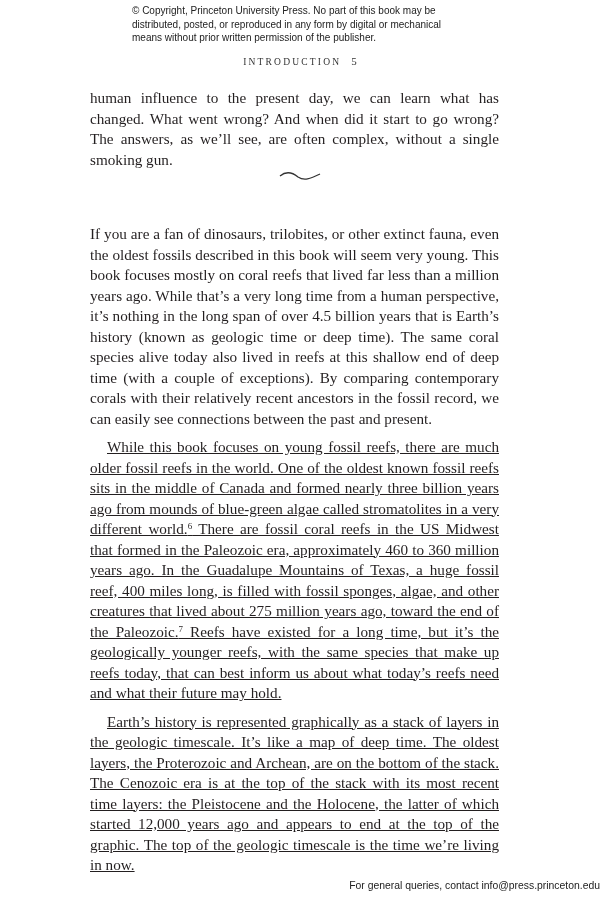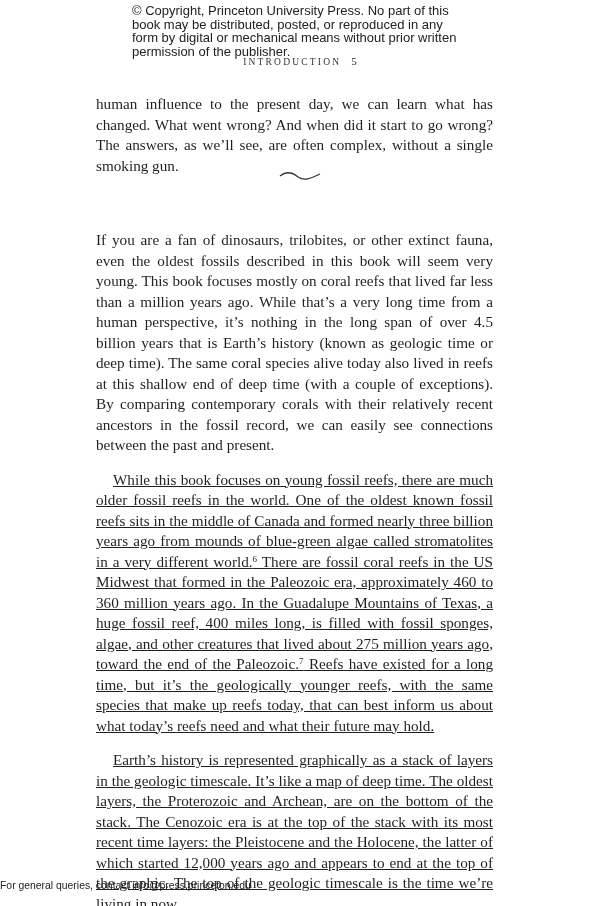--- a/index.html
+++ b/index.html
@@ -1,38 +1,38 @@
 <!DOCTYPE html>
 <html><head>
 <meta charset="utf-8">
 <style>
   html, body { margin: 0; padding: 0; background: #ffffff; }
   body { width: 600px; height: 906px; position: relative; overflow: hidden; color: #231f20; }
   .copyright {
     position: absolute; left: 132px; top: 4px; width: 340px;
-    font-family: "Liberation Sans", sans-serif; font-size: 13px; line-height: 13.5px; color: #222;
+    font-family: "Liberation Sans", sans-serif; font-size: 10px; line-height: 13.5px; color: #222;
   }
   .running-head {
     position: absolute; left: 0; width: 600px; top: 55px; text-align: center;
     font-family: "Liberation Serif", serif; font-size: 9.5px; letter-spacing: 2.2px; color: #333;
   }
   .running-head .pnum { margin-left: 10px; letter-spacing: 0; font-size: 11px; }
   .textblock {
     position: absolute; left: 82px; width: 425px;
     font-family: "Liberation Serif", serif; font-size: 15.2px; line-height: 20.5px; color: #231f20;
     text-align: justify; hyphens: manual;
   }
-  .textblock p { margin: 14px; }
+  .textblock p { margin: 8px; }
   .textblock p.indent { text-indent: 17px; text-decoration: underline; }
   .block1 { top: 80px; }
   .block2 { top: 216px; }
   .ornament { position: absolute; left: 278px; top: 169px; width: 44px; height: 14px; }
   sup { font-size: 9px; line-height: 0; vertical-align: 5px; }
   .footer {
-    position: absolute; left: 0; width: 516px; top: 880px; text-align: left;
+    position: absolute; left: 0; width: 600px; top: 880px; text-align: right;
     font-family: "Liberation Sans", sans-serif; font-size: 10.4px; color: #222;
   }
 </style>
 </head>
 <body>
 
 <div class="copyright">© Copyright, Princeton University Press. No part of this book may be distributed, posted, or reproduced in any form by digital or mechanical means without prior written permission of the publisher.</div>
 
 <div class="running-head">
   <span>INTRODUCTION</span><span class="pnum">5</span>

